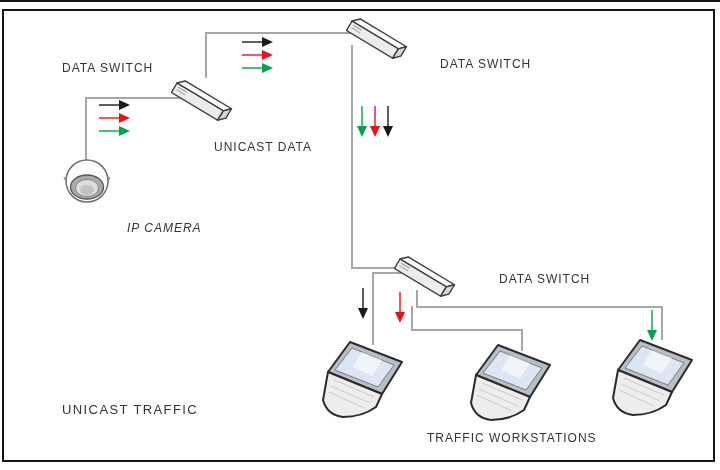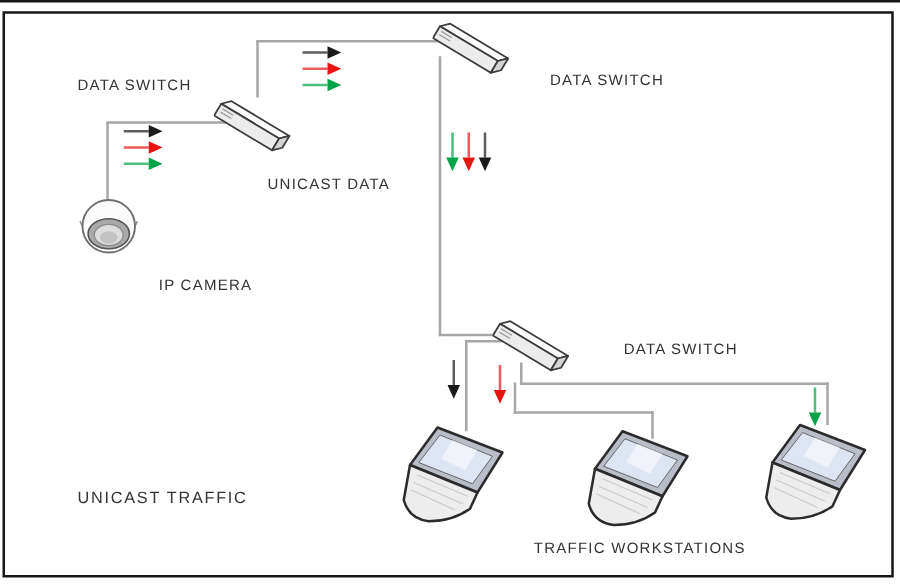--- a/index.html
+++ b/index.html
@@ -16,21 +16,21 @@
   }
   
   .ln{position:absolute;background:var(--connection-line,#a6a6a6);}
   .ln.h{height:2px;}
   .ln.v{width:2px;}
   
   .lbl{
     position:absolute;color:#333;font-size:12px;letter-spacing:1px;
     white-space:nowrap;
   }
-  .lbl.big{font-size:13px;letter-spacing:1.4px;}
+  .lbl.big{font-size:13px;letter-spacing:1.4px;margin-top:12px;}
   
   .ag{position:absolute;}
   .ag-right{display:flex;flex-direction:column;gap:3px;}
   .ag-down{display:flex;flex-direction:row;gap:3px;}
   .arrow-r{display:flex;align-items:center;height:10px;}
   .arrow-r .shaft{width:20px;height:2px;background:var(--c);opacity:.7;}
   .arrow-r .head{width:0;height:0;border-left:11px solid var(--c);
     border-top:5px solid transparent;border-bottom:5px solid transparent;}
   .arrow-d{display:flex;flex-direction:column;align-items:center;width:10px;}
   .arrow-d .shaft{width:2px;height:20px;background:var(--c);opacity:.7;}
@@ -199,16 +199,16 @@
     <path d="M8,32 L62,54 L56,67 Q42,77 23,77 Q7,75 3,60 Z" fill="#ededed" stroke="#2b2b2b" stroke-width="2" stroke-linejoin="round"></path>
     <line x1="14" y1="40" x2="54" y2="57" stroke="#c9c9c9" stroke-width="1"></line>
     <line x1="11" y1="46" x2="50" y2="63" stroke="#c9c9c9" stroke-width="1"></line>
     <line x1="9" y1="52" x2="44" y2="68" stroke="#c9c9c9" stroke-width="1"></line>
   </svg>
 </div>
 
 <div class="lbl" style="left:62px;top:61px;">DATA SWITCH</div>
 <div class="lbl" style="left:440px;top:57px;">DATA SWITCH</div>
 <div class="lbl" style="left:179px;top:140px;margin-left:35px;">UNICAST DATA</div>
-<div class="lbl" style="left:127px;top:221px;">IP CAMERA</div>
+<div class="lbl" style="left:127px;top:221px;font-style:italic;">IP CAMERA</div>
 <div class="lbl" style="left:499px;top:272px;">DATA SWITCH</div>
 <div class="lbl big" style="left:62px;top:390px;">UNICAST TRAFFIC</div>
 <div class="lbl" style="left:427px;top:431px;">TRAFFIC WORKSTATIONS</div>
 
 </body></html>

